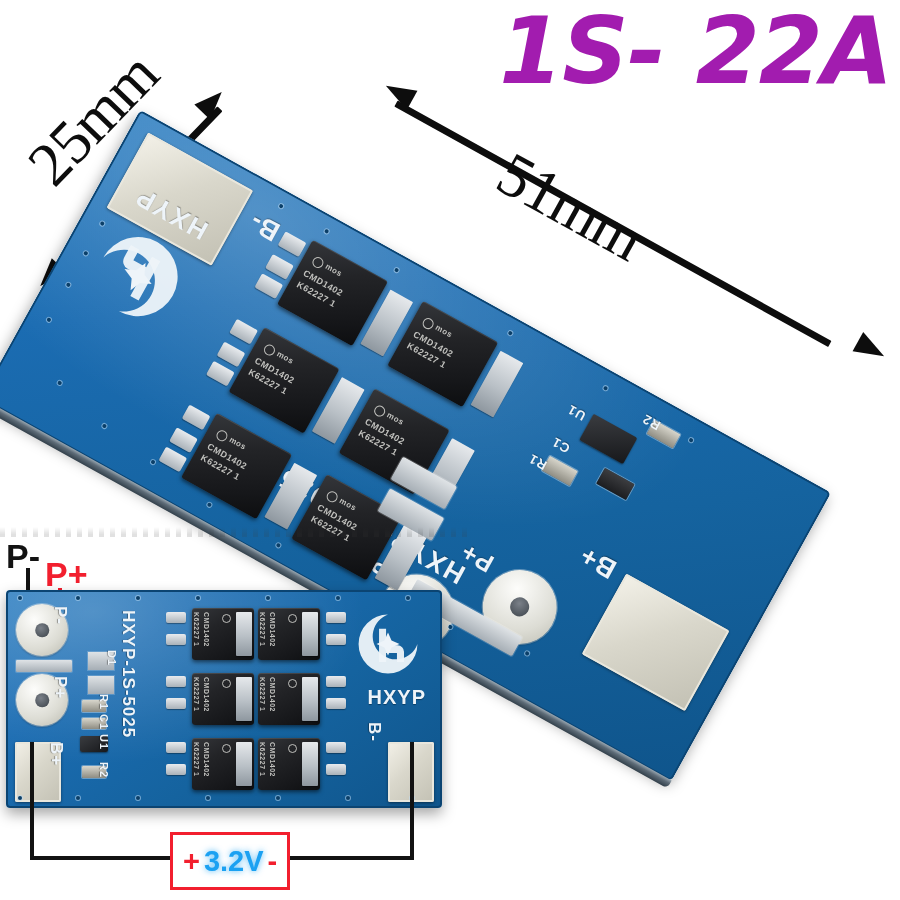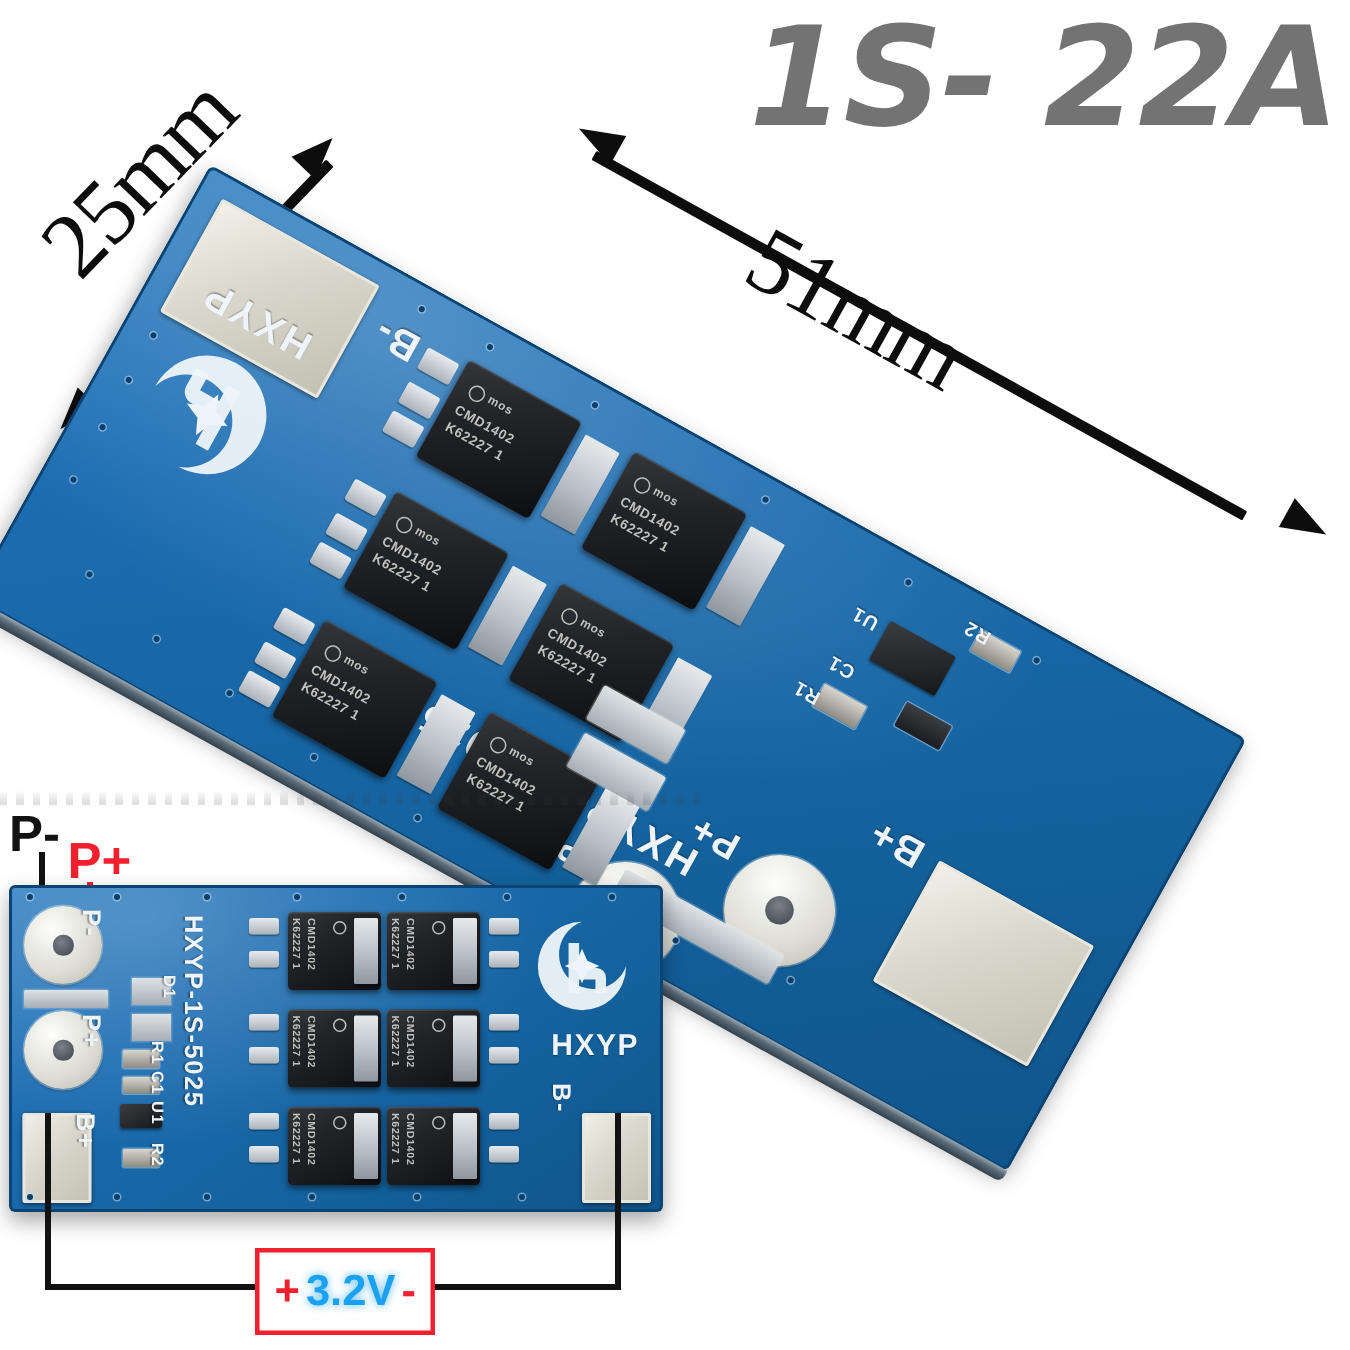--- a/index.html
+++ b/index.html
@@ -5,21 +5,21 @@
 <style>
   html,body{margin:0;padding:0;background:#fff;}
   body{width:900px;height:900px;overflow:hidden;font-family:"Liberation Sans",sans-serif;}
   #stage{position:relative;width:900px;height:900px;background:#ffffff;overflow:hidden;}
 
   
   .title{
     position:absolute; right:8px; top:6px;
     font-family:"DejaVu Sans",sans-serif;
     font-weight:bold; font-style:italic;
-    font-size:92px; letter-spacing:-1px; color:#737373;
+    font-size:92px; letter-spacing:-1px; color:#a21caf;
     line-height:1; white-space:nowrap;
   }
 
   
   .dimlabel{ position:absolute; color:#0d0d0d; font-family:"Liberation Serif",serif; white-space:nowrap;}
   .dim-25{ left:14px; top:150px; font-size:62px; transform:rotate(-46deg); transform-origin:left top; letter-spacing:-1px;}
   .dim-51{ left:520px; top:138px; font-size:62px; transform:rotate(29deg); transform-origin:left top; letter-spacing:-1px;}
   .arrowline{position:absolute; background:#0d0d0d; height:7px; border-radius:1px;}
   .arrowhead{position:absolute;width:0;height:0;}
 

